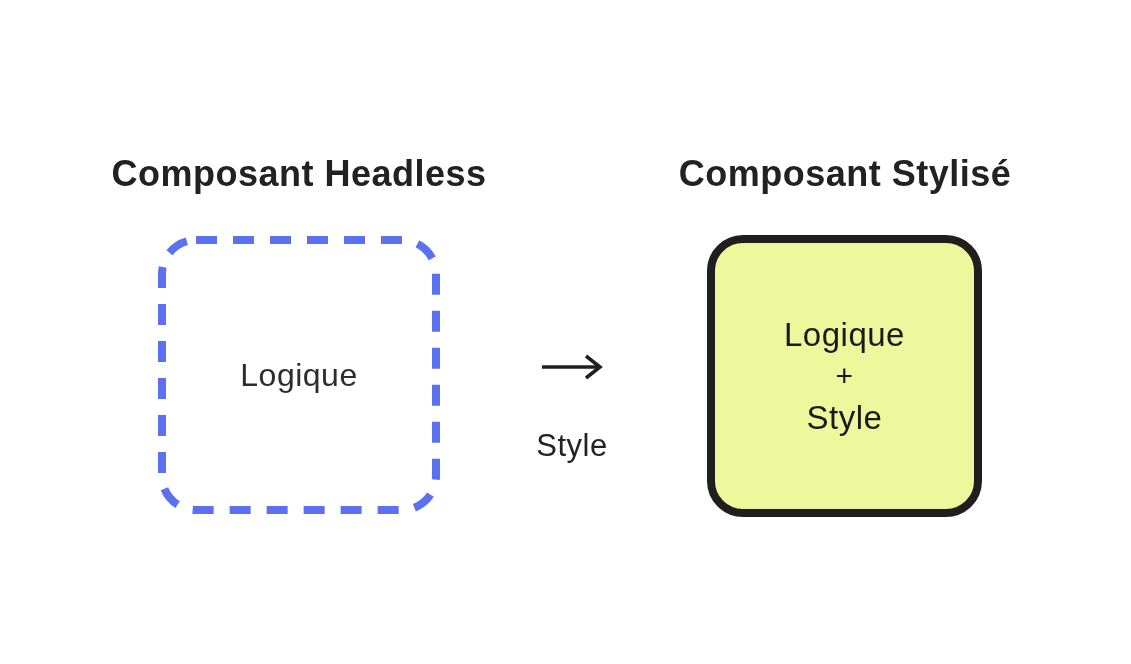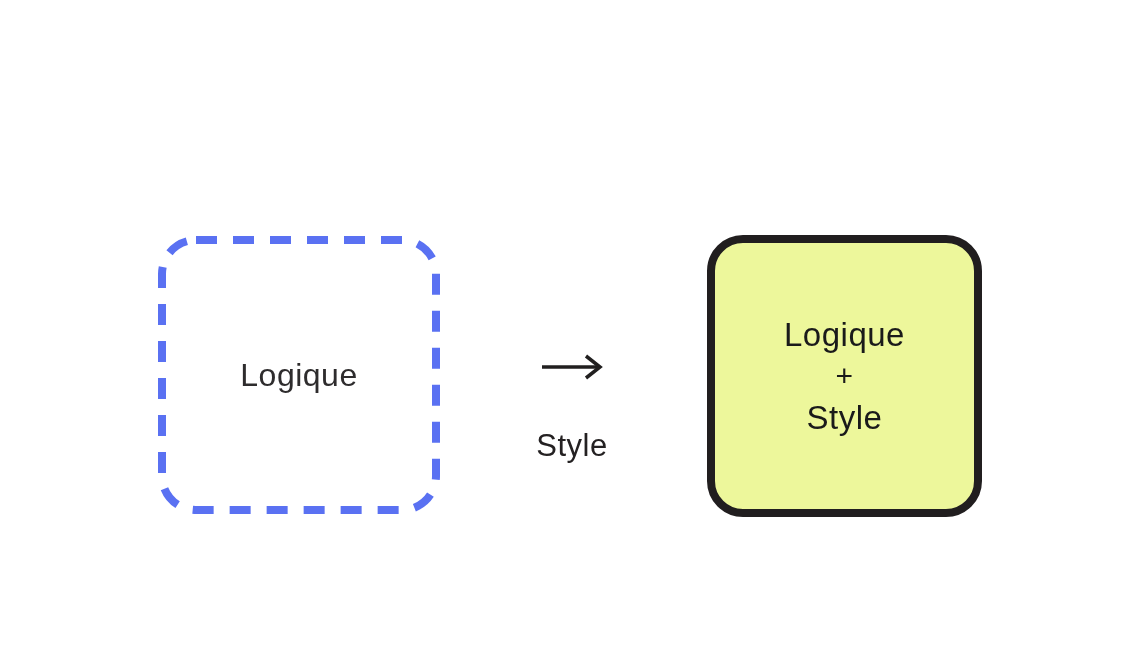--- a/index.html
+++ b/index.html
@@ -105,21 +105,23 @@
     line-height: 1;
     color: var(--box-text);
   }
   .styled-line.plus { font-size: 30px; }
 </style>
 </head>
 <body>
 
 <div class="canvas">
 
+  <div class="col-title title-left">Composant Headless</div>
 
+  <div class="col-title title-right">Composant Stylisé</div>
 
   <div class="headless-box">
     <svg width="282" height="278" viewBox="0 0 282 278">
       <rect class="dashed-rect" x="4" y="4" width="274" height="270" rx="34" ry="34"></rect>
     </svg>
     <div class="headless-label">Logique</div>
   </div>
 
   <div class="transform-group">
     <span class="arrow-wrap">

